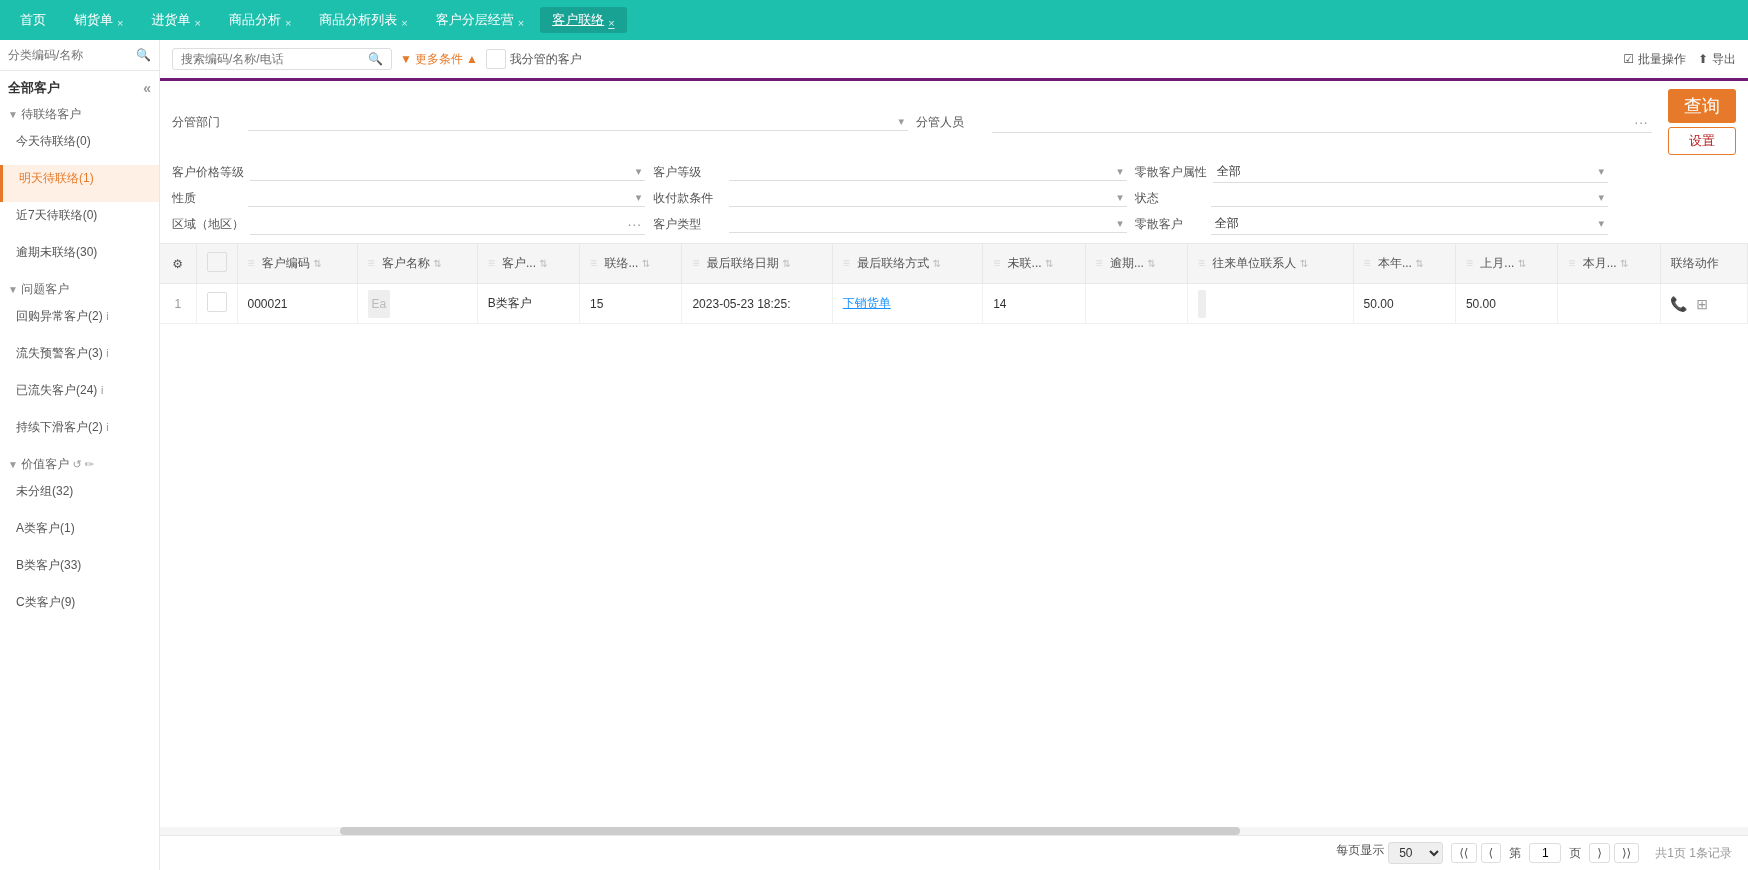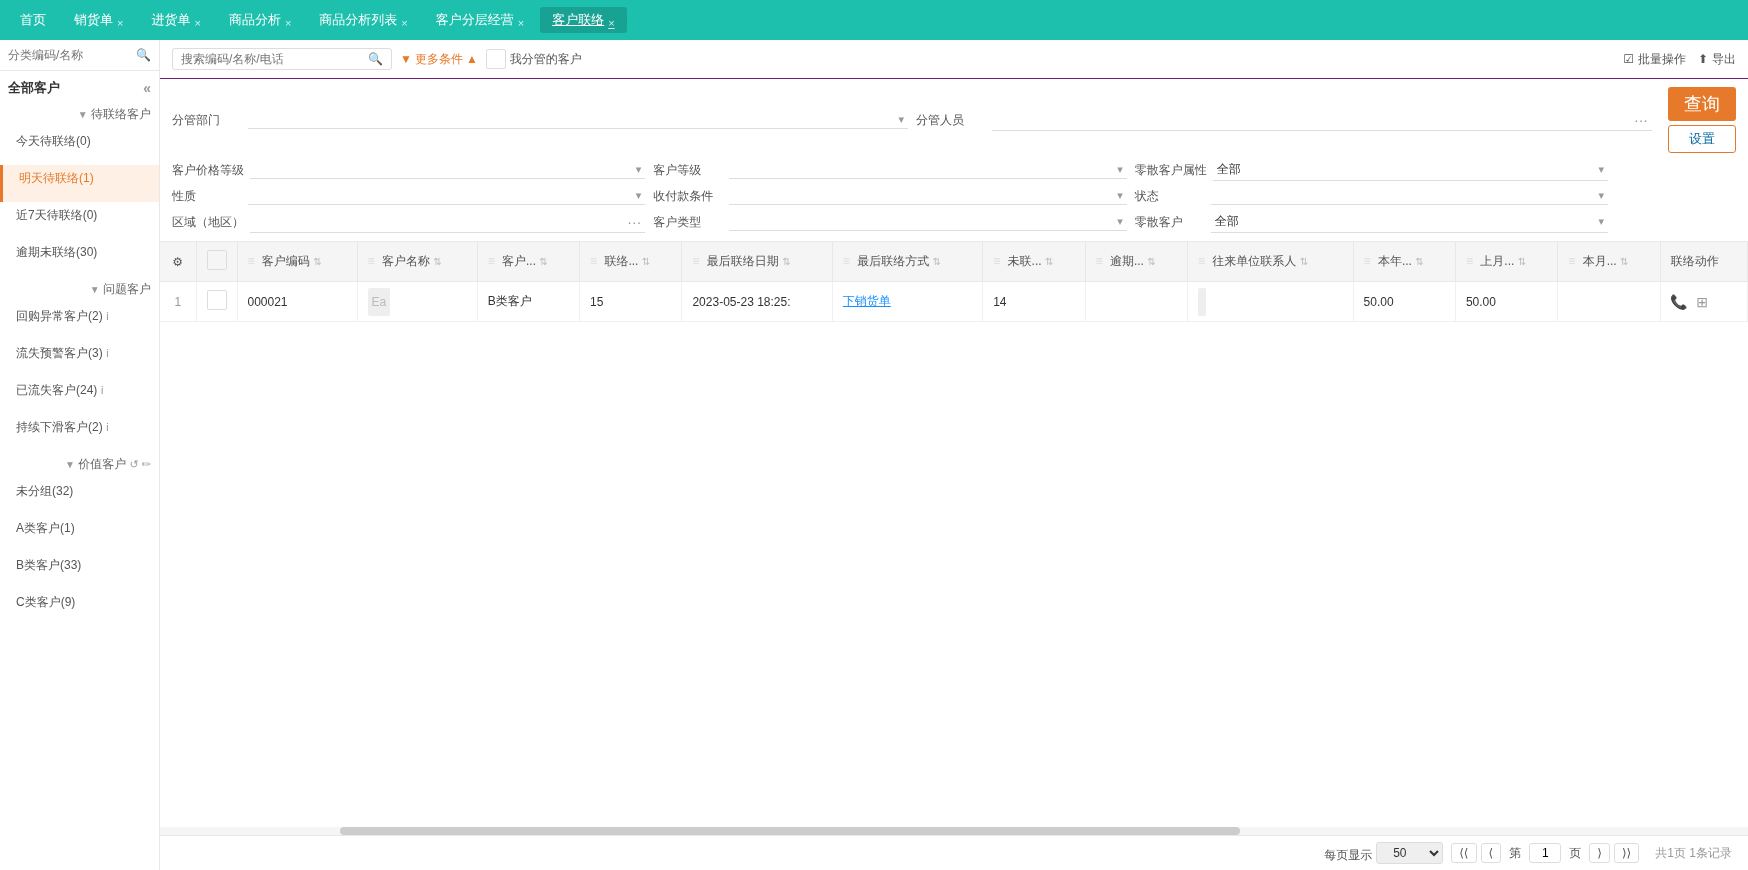--- a/index.html
+++ b/index.html
@@ -64,21 +64,20 @@
       display: flex;
       align-items: center;
       justify-content: space-between;
     }
     .sidebar-section-header .collapse-icon { color: #999; cursor: pointer; font-size: 14px; }
     .sidebar-group-title {
       padding: 5px 8px;
       font-size: 12px;
       color: #666;
       cursor: pointer;
-      text-align: right;
     }
     .sidebar-item {
       padding: 5px 8px 15px 16px;
       font-size: 12px;
       color: #555;
       cursor: pointer;
     }
     .sidebar-item.active { background: #fff0e6; color: #e67a2a; border-left: 3px solid #e67a2a; }
 
     
@@ -89,21 +88,21 @@
       overflow: hidden;
     }
 
     
     .filter-bar {
       background: #fff;
       padding: 8px 12px;
       display: flex;
       align-items: center;
       gap: 8px;
-      border-bottom: 1px solid #701a75;
+      border-bottom: 3px solid #701a75;
     }
     .filter-search {
       display: flex;
       align-items: center;
       border: 1px solid #ddd;
       border-radius: 3px;
       padding: 3px 8px;
       width: 220px;
       gap: 4px;
     }
@@ -186,21 +185,21 @@
       background: #e67a2a;
       color: #fff;
       border: none;
       border-radius: 3px;
       padding: 5px 16px;
       cursor: pointer;
       font-size: 18px;
     }
     .set-btn {
       background: #fff;
-      color: #0369a1;
+      color: #b91c1c;
       border: 1px solid #e67a2a;
       border-radius: 3px;
       padding: 4px 12px;
       cursor: pointer;
       font-size: 13px;
     }
     .filter-actions {
       display: flex;
       flex-direction: column;
       gap: 4px;
@@ -253,27 +252,27 @@
       padding: 6px 16px;
       display: flex;
       align-items: center;
       justify-content: flex-end;
       gap: 8px;
       font-size: 12px;
       color: #555;
     }
     .footer-page-size {
       display: flex;
-      align-items: flex-end;
+      align-items: flex-start;
       gap: 4px;
     }
     .page-size-select {
       border: 1px solid #ddd;
       border-radius: 3px;
-      padding: 2px 12px;
+      padding: 2px 6px;
       font-size: 12px;
       color: #333;
     }
     .footer-pagination {
       display: flex;
       align-items: center;
       gap: 4px;
     }
     .page-btn {
       border: 1px solid #ddd;

